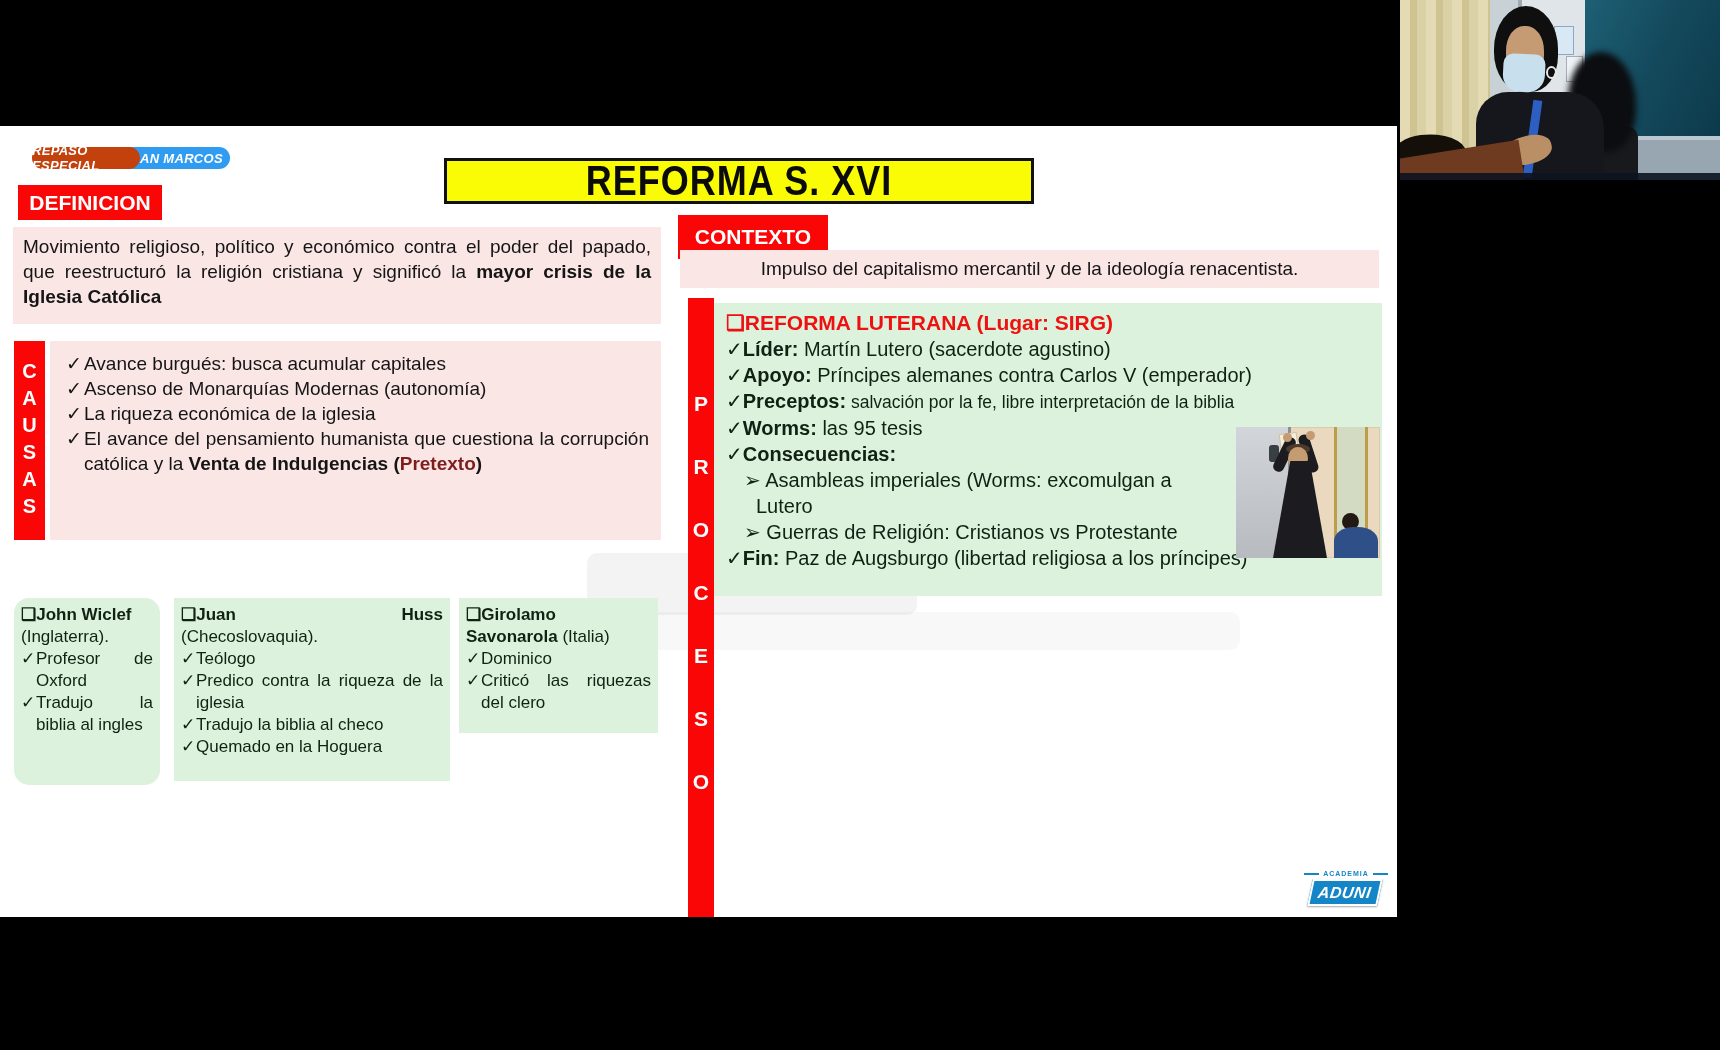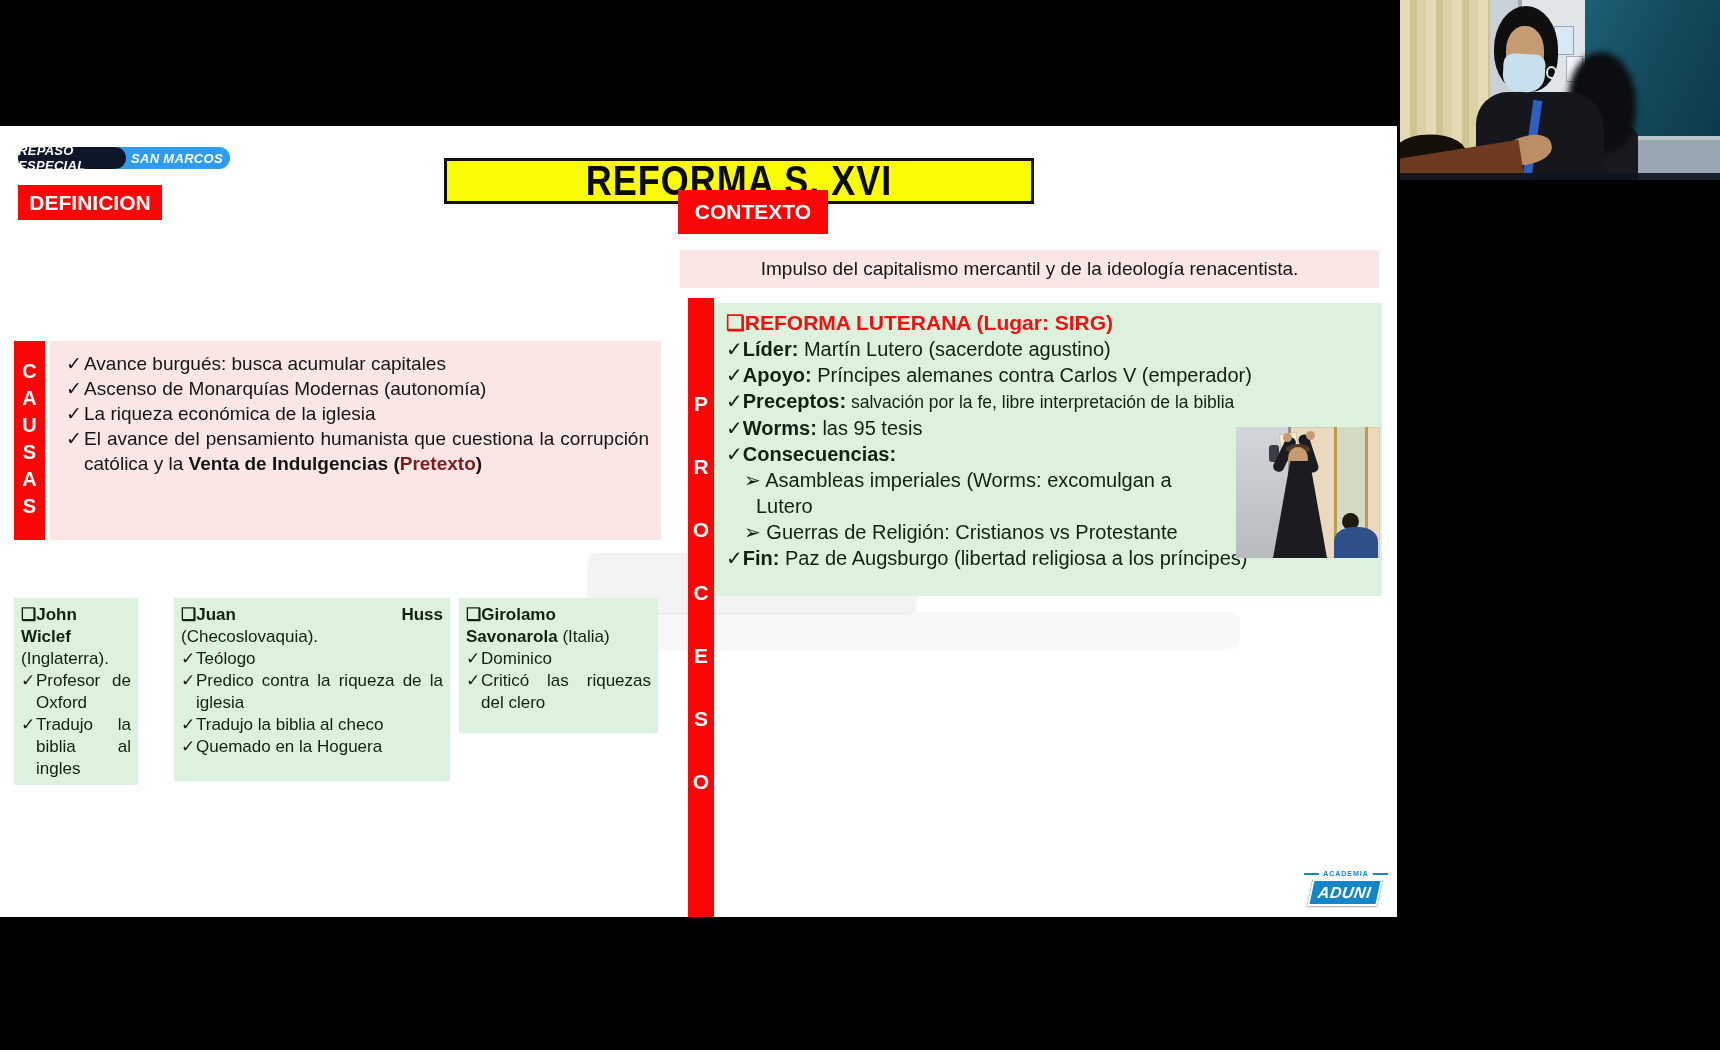--- a/index.html
+++ b/index.html
@@ -9,32 +9,32 @@
 
   
   .slide{left:0;top:126px;width:1397px;height:791px;background:#fff;overflow:hidden;}
 
   
   .wm{background:rgba(125,125,125,.09);border-radius:10px;}
 
   
   .badge{height:22px;display:flex;align-items:center;justify-content:center;
          color:#fff;font-style:italic;font-weight:bold;font-size:13px;letter-spacing:.3px;}
-  .badge-magenta{left:18px;top:21px;width:108px;background:#0f172a;border-radius:11px;z-index:3;}
+  .badge-magenta{left:32px;top:21px;width:108px;background:#c2410c;border-radius:11px;z-index:3;}
   .badge-blue{left:118px;top:21px;width:106px;background:#2f9cf1;border-radius:0 11px 11px 0;z-index:2;padding-left:6px;}
 
   
   .main-title{left:444px;top:32px;width:590px;height:46px;background:#fafc05;border:3px solid #101010;
               box-sizing:border-box;display:flex;align-items:center;justify-content:center;}
   .main-title span{font-size:36px;font-weight:bold;color:#0b0b0b;letter-spacing:1px;transform:scaleY(1.18);}
 
   
   .red-h{background:#fb0606;color:#fff;font-weight:bold;display:flex;align-items:center;justify-content:center;}
   .h-definicion{left:18px;top:59px;width:144px;height:35px;font-size:21px;}
-  .h-contexto{left:678px;top:64px;width:150px;height:44px;font-size:21px;}
+  .h-contexto{left:678px;top:89px;width:150px;height:44px;font-size:21px;}
   .h-antecedentes{left:13px;top:430px;width:646px;height:36px;font-size:22px;}
   .h-antecedentes span{text-decoration:underline;letter-spacing:.5px;}
 
   
   .pinkbox{background:#fbe6e6;color:#151515;}
   .def-box{left:13px;top:101px;width:648px;height:97px;box-sizing:border-box;
            padding:7px 10px;font-size:19px;line-height:25px;text-align:justify;}
   .ctx-box{left:680px;top:124px;width:699px;height:38px;box-sizing:border-box;display:flex;align-items:center;
            padding:0 12px;font-size:19px;justify-content:center;}
 
@@ -47,21 +47,21 @@
   .causas-box{left:50px;top:215px;width:611px;height:199px;box-sizing:border-box;
               padding:10px 12px 0 16px;font-size:19px;line-height:25px;}
   .c-row{display:flex;}
   .c-check{width:18px;flex:0 0 18px;}
   .c-text{flex:1;text-align:justify;}
   .red-word{color:#7f1d1d;font-weight:bold;}
 
   
   .greenbox{background:#ddf2dc;color:#102213;}
   .card{box-sizing:border-box;padding:6px 7px;font-size:17px;line-height:22px;}
-  .card1{left:14px;top:472px;width:124px;height:187px;}
+  .card1{left:14px;top:472px;width:146px;height:187px;border-radius:15px;}
   .card2{left:174px;top:472px;width:276px;height:183px;}
   .card3{left:459px;top:472px;width:199px;height:135px;}
   .card-title{font-weight:bold;display:flex;justify-content:space-between;}
   .card-row{display:flex;}
   .card-row .c-check{width:15px;flex:0 0 15px;}
   .card-row .c-text{flex:1;text-align:justify;}
 
   
   .lut-box{left:714px;top:177px;width:668px;height:293px;box-sizing:border-box;
            padding:7px 10px 0 12px;font-size:20px;line-height:26px;}
@@ -138,20 +138,23 @@
     <span>REPASO ESPECIAL</span>
   </div>
 
   <div class="abs main-title">
     <span>REFORMA S. XVI</span>
   </div>
 
   <div class="abs red-h h-definicion">
     <span>DEFINICION</span>
   </div>
+  <div class="abs pinkbox def-box">
+    <span>Movimiento religioso, político y económico contra el poder del papado, que reestructuró la religión cristiana y significó la </span><b>mayor crisis de la Iglesia Católica</b>
+  </div>
 
   <div class="abs ribbon ribbon-causas">
     <span>C</span>
     <span>A</span>
     <span>U</span>
     <span>S</span>
     <span>A</span>
     <span>S</span>
   </div>
 

